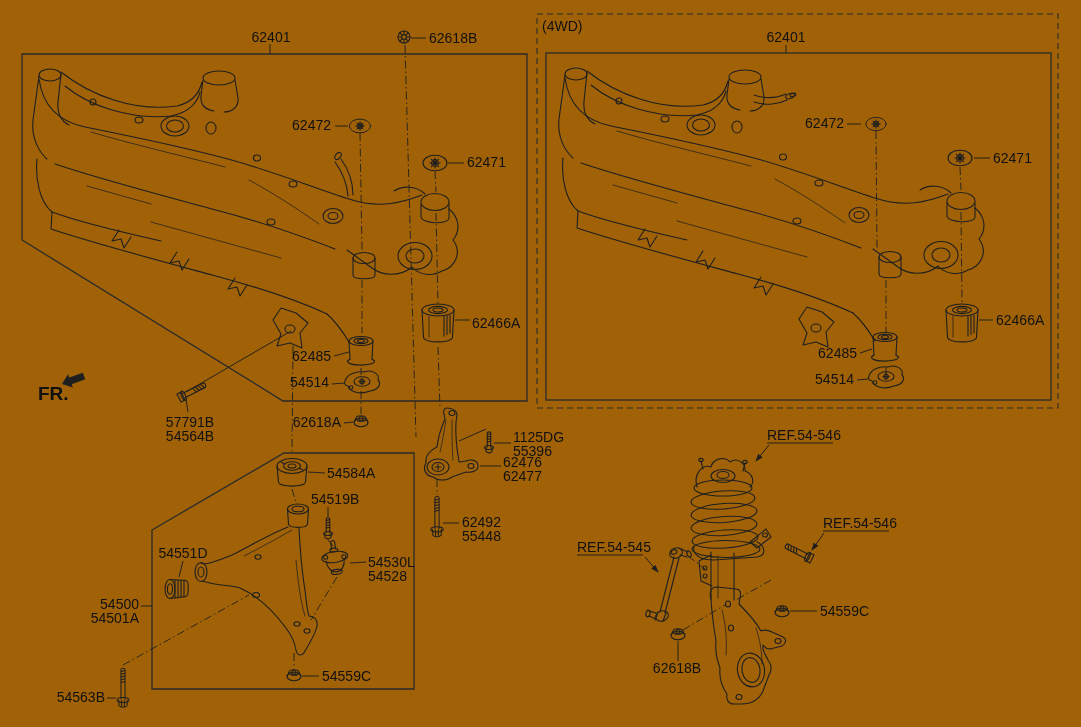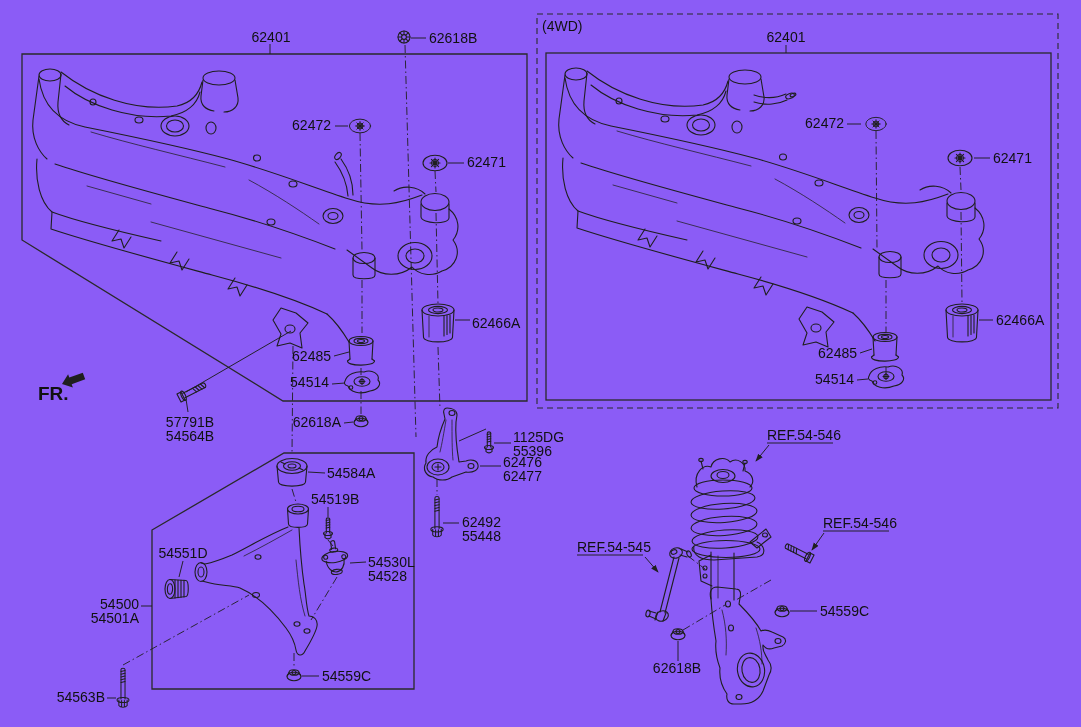--- a/index.html
+++ b/index.html
@@ -1,16 +1,16 @@
 <!DOCTYPE html>
 <html><head>
 <meta charset="utf-8">
 <style>
   html,body{margin:0;padding:0;background:#e8e8e8;}
-  .stage{width:1081px;height:727px;background:#8b5cf6;position:relative;margin:0 auto;overflow:hidden;}
+  .stage{width:1081px;height:727px;background:#a16207;position:relative;margin:0 auto;overflow:hidden;}
   svg{position:absolute;left:0;top:0;}
   .st{stroke:#1f1f1f;stroke-width:1.1;fill:none;stroke-linecap:round;stroke-linejoin:round;}
   .thin{stroke-width:0.75;}
   .frame{stroke:#2a2a2a;stroke-width:1.3;fill:none;}
   .dashbox{stroke:#2a2a2a;stroke-width:1.1;fill:none;stroke-dasharray:6 4;}
   .dd{stroke:#1f1f1f;stroke-width:0.9;fill:none;stroke-dasharray:8 3 1.5 3;}
   .ln{stroke:#1f1f1f;stroke-width:0.95;fill:none;}
   .blk{fill:#1f1f1f;stroke:none;}
   text{font-family:"Liberation Sans",sans-serif;font-size:14px;fill:#111;}
   .b{font-weight:bold;font-size:19px;}

